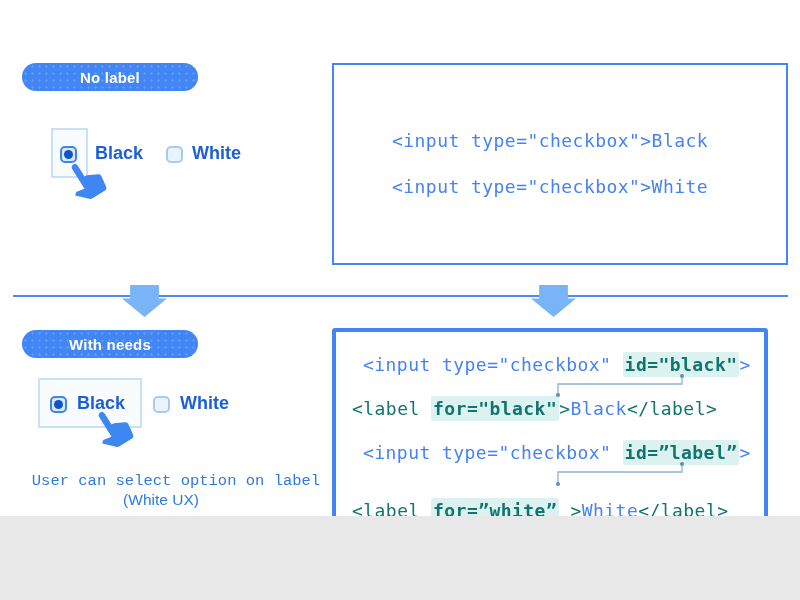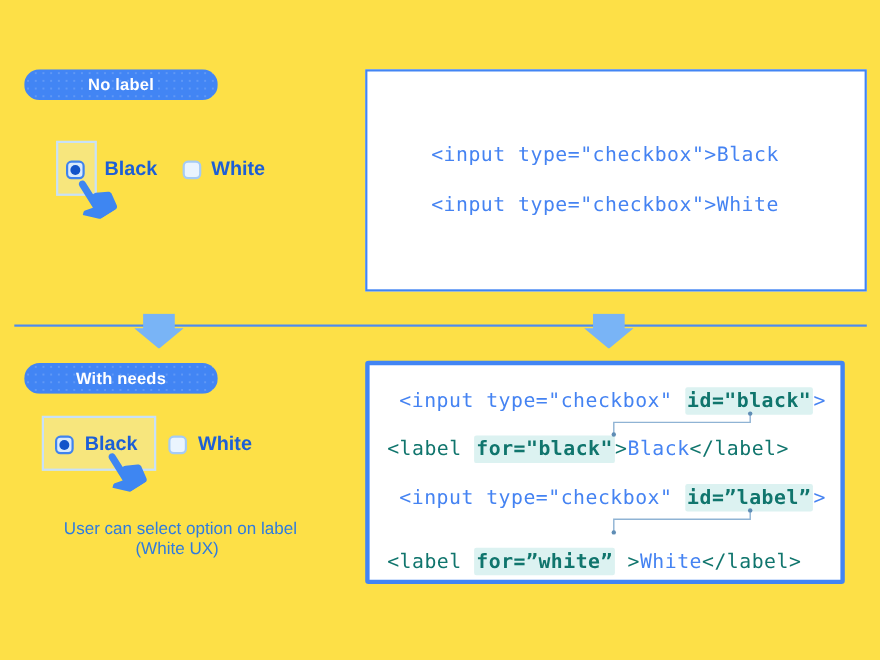--- a/index.html
+++ b/index.html
@@ -8,21 +8,21 @@
     --label-blue:#1D5FD6;
     --caption-blue:#2E7BDF;
     --code-blue:#4583F2;
     --teal:#10756D;
     --hl:#DCF2F1;
     --hlbox:#C8E1F9;
     --logo-gray:#474B54;
   }
   *{margin:0;padding:0;box-sizing:border-box;}
   body{background:#e8e8e8;font-family:"Liberation Sans",sans-serif;}
-  .canvas{position:relative;width:800px;height:600px;background:#fde047;overflow:hidden;margin:0 auto;}
+  .canvas{position:relative;width:800px;height:516px;background:#ffffff;overflow:hidden;margin:0 auto;}
 
   
   .pill{position:absolute;width:176px;height:28px;border-radius:15px;background:var(--accent);
         background-image:radial-gradient(rgba(255,255,255,0.16) 1px,transparent 1.3px);background-size:7px 7px;
         color:#fff;font-weight:700;font-size:15px;display:flex;align-items:center;justify-content:center;letter-spacing:.2px;}
   .pill-top{left:22px;top:63px;}
   .pill-bottom{left:22px;top:330px;}
 
   
   .hl-rect{position:absolute;border:2px solid var(--hlbox);background:rgba(236,245,253,.30);}
@@ -35,21 +35,21 @@
   .cb .dot{display:none;position:absolute;left:50%;top:50%;width:9px;height:9px;margin:-4.5px 0 0 -4.5px;border-radius:50%;background:#1253C9;}
   .cb.checked .dot{display:block;}
   .opt-label{position:absolute;font-size:18px;font-weight:700;color:var(--label-blue);line-height:22px;}
 
   
   .hand{position:absolute;z-index:5;}
 
   
   .caption{position:absolute;width:312px;text-align:center;font-size:15.5px;color:var(--caption-blue);}
   .caption-top{left:8px;top:211px;}
-  .caption-b1{left:8px;top:472px;}
+  .caption-b1{left:20px;top:472px;font-family:Liberation Mono, monospace;}
   .caption-b2{left:5px;top:491px;}
 
   
   .code-box{position:absolute;background:#fff;}
   .code-box-plain{left:332px;top:63px;width:456px;height:202px;border:2px solid var(--accent);}
   .code-box-bordered{left:332px;top:328px;width:436px;height:203px;border:4px solid var(--accent);border-radius:3px;}
   .code-line{position:absolute;font-family:"DejaVu Sans Mono",monospace;font-size:18px;letter-spacing:.45px;white-space:pre;line-height:24px;color:var(--code-blue);}
   .plain-line0{left:58px;top:64px;}
   .plain-line1{left:58px;top:110px;}
   .bline0{left:27px;top:21px;}

